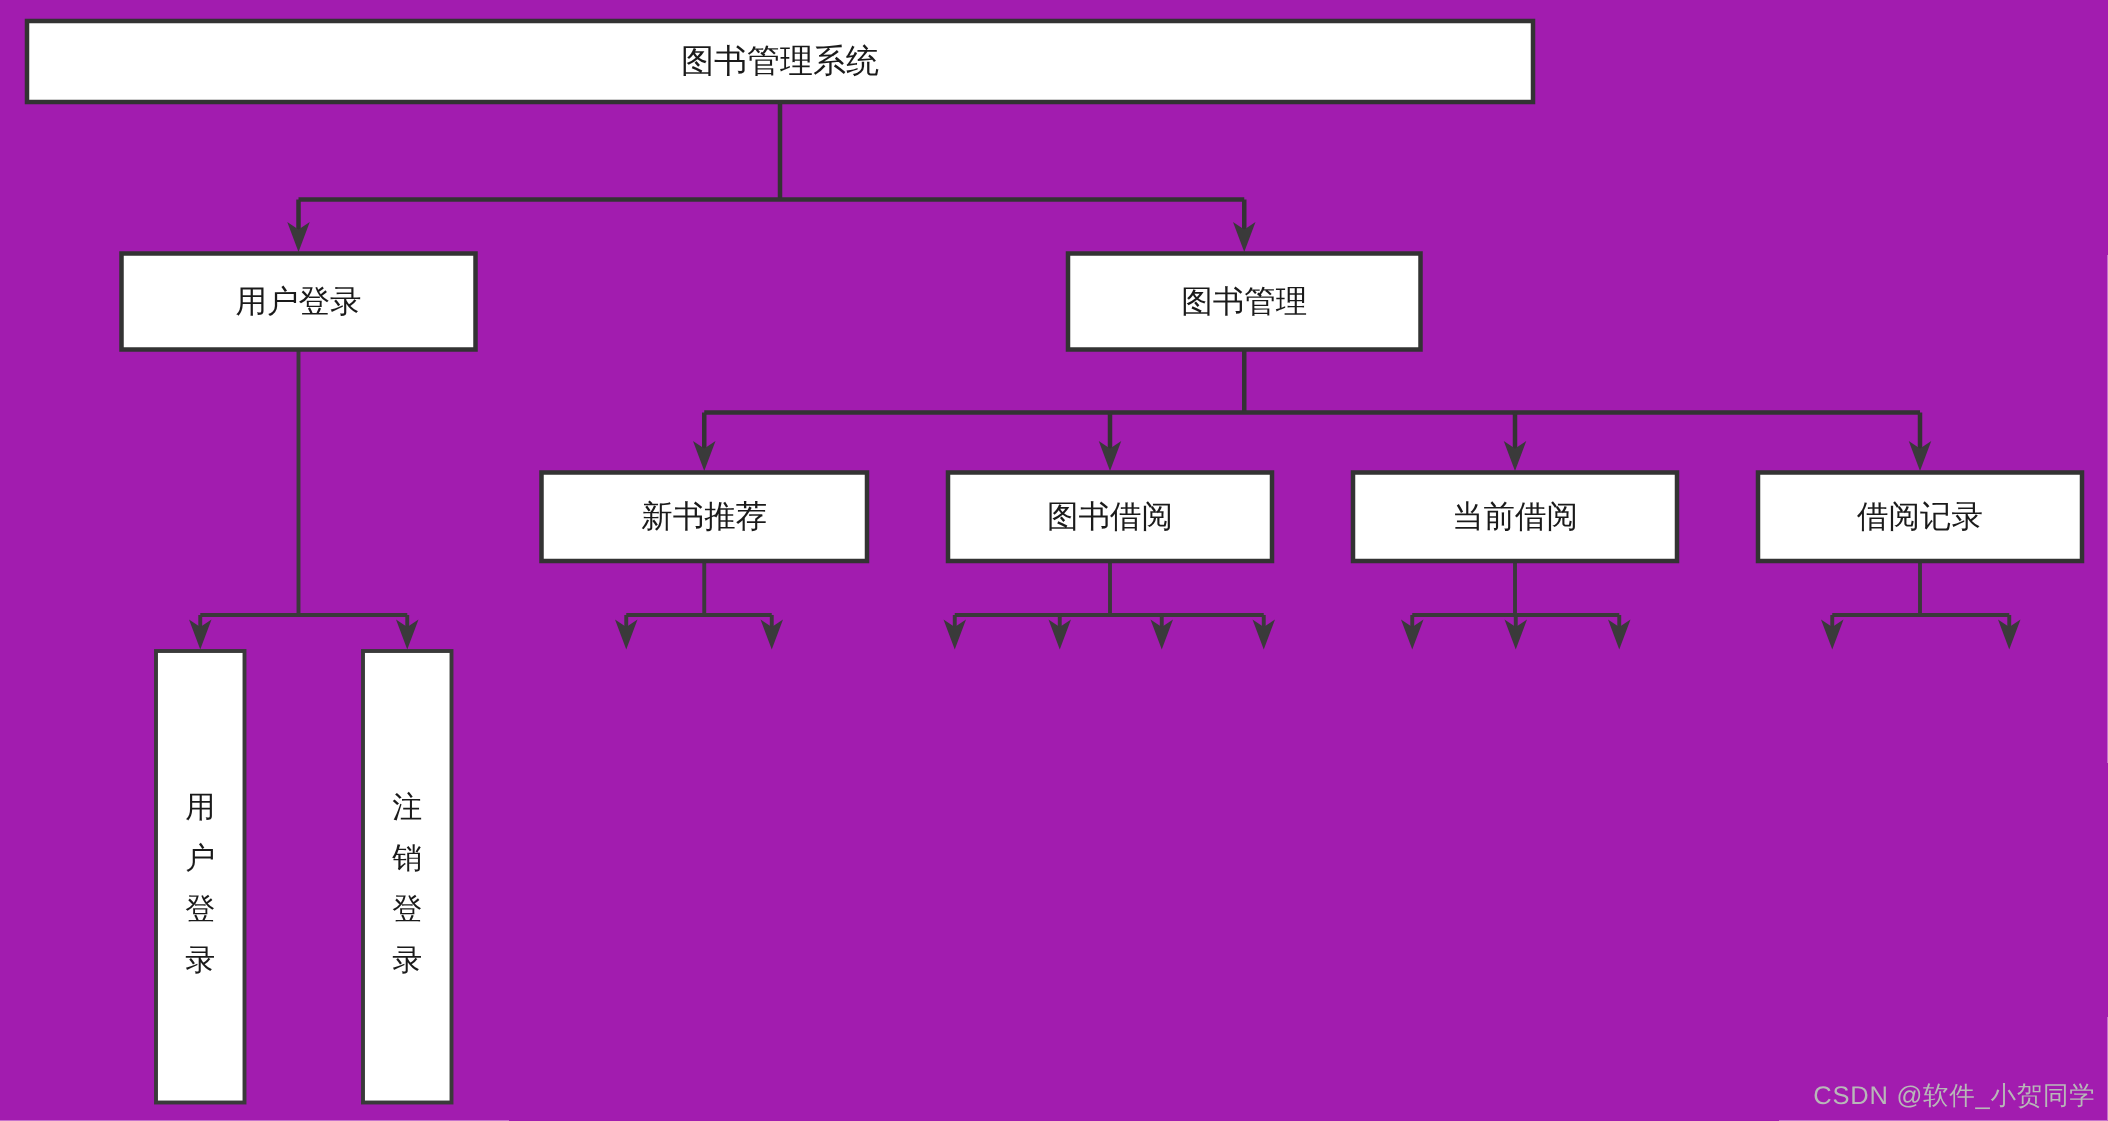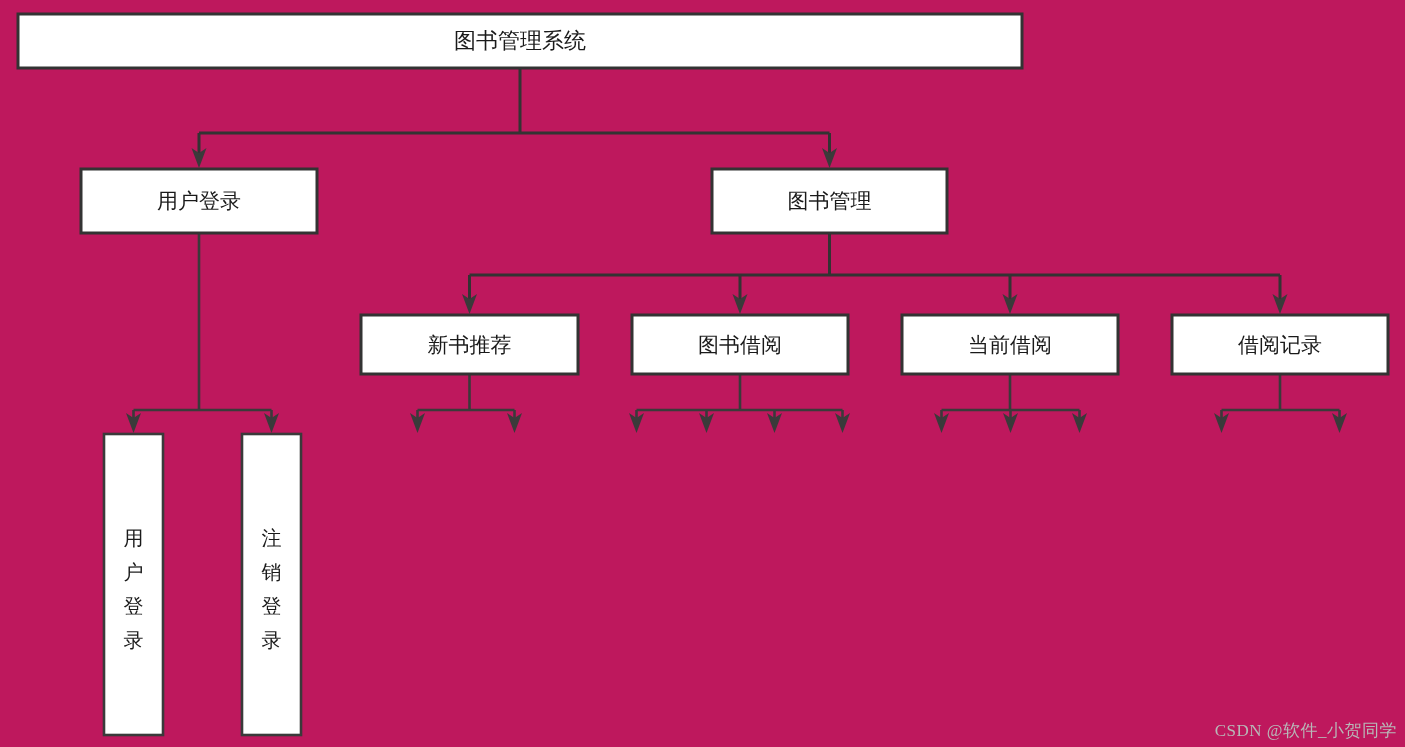--- a/index.html
+++ b/index.html
@@ -10,21 +10,21 @@
   body {
     width: 1405px;
     height: 747px;
     font-family: "DejaVu Sans", "Liberation Sans", sans-serif;
     overflow: hidden;
   }
   #diagram-root {
     position: relative;
     width: 1405px;
     height: 747px;
-    background: #be185d;
+    background: #a21caf;
   }
   svg#flowchart {
     display: block;
     width: 1405px;
     height: 747px;
   }
   .node-rect {
     fill: #ffffff;
     stroke: #333333;
     stroke-width: 3;
@@ -62,21 +62,21 @@
   .vert-label-char {
     fill: #1a1a1a;
     font-family: "DejaVu Sans", "Liberation Sans", sans-serif;
     font-size: 20px;
     text-anchor: middle;
   }
   .watermark {
     position: absolute;
     right: 8px;
     bottom: 5px;
-    font-family: Liberation Serif, serif;
+    font-family: Liberation Sans, sans-serif;
     font-size: 17px;
     color: #b8b8b8;
     white-space: nowrap;
     letter-spacing: 0.5px;
   }
 </style>
 </head>
 <body>
 
 <div id="diagram-root">

